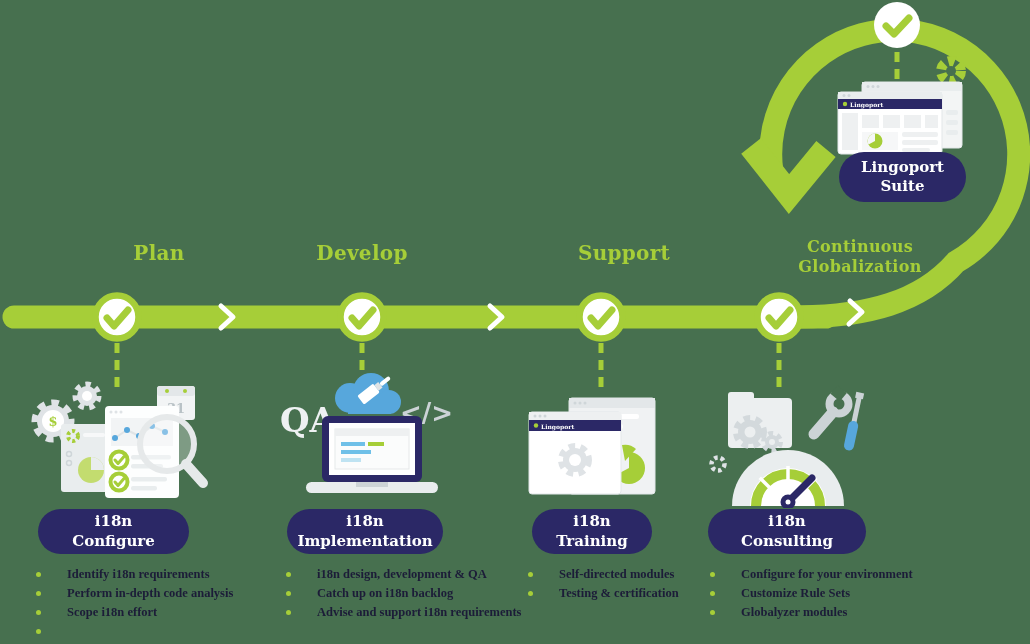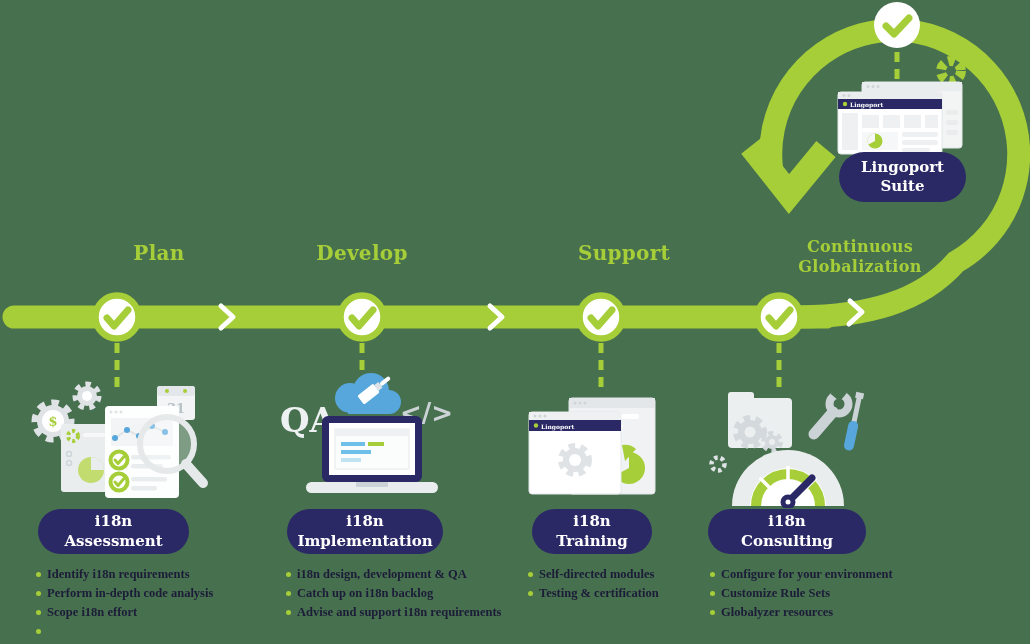--- a/index.html
+++ b/index.html
@@ -7,21 +7,21 @@
           font-family:"DejaVu Serif",serif;}
   .layer{position:absolute;left:0;top:0;}
   .stage-label{position:absolute;color:#a6ce38;font-weight:bold;font-size:20px;
                transform:translateX(-50%);white-space:nowrap;letter-spacing:.3px;}
   .stage-label.two-line{font-size:16px;text-align:center;line-height:1.25;}
   .pill{position:absolute;background:#2b2866;border-radius:999px;color:#ffffff;font-weight:bold;
         font-size:15px;line-height:1.28;display:flex;flex-direction:column;align-items:center;
         justify-content:center;text-align:center;}
   .bullets{position:absolute;font-family:"Liberation Serif",serif;font-weight:bold;
            font-size:12.5px;color:#1c1c38;}
-  .bullets .row{display:flex;align-items:center;height:19px;white-space:nowrap;}
+  .bullets .row{display:flex;align-items:center;height:19px;white-space:nowrap;gap:20px;}
   .dot{width:5px;height:5px;border-radius:50%;background:#a6ce38;margin-right:6px;flex:0 0 auto;}
   .illus{position:absolute;}
   svg text{font-weight:bold;}
 </style>
 </head>
 <body>
 
 <div class="canvas">
 
   <svg class="layer" width="1030" height="644" viewBox="0 0 1030 644">
@@ -263,21 +263,21 @@
   <div class="stage-label" style="left:117px;top:241px;margin-left:42px;">Plan</div>
   <div class="stage-label" style="left:362px;top:241px;">Develop</div>
   <div class="stage-label" style="left:624px;top:241px;">Support</div>
   <div class="stage-label two-line" style="left:860px;top:237px;">
     <div>Continuous</div>
     <div>Globalization</div>
   </div>
 
   <div class="pill" style="left:38px;top:509px;width:151px;height:45px;">
     <span>i18n</span>
-    <span>Assessment</span>
+    <span>Configure</span>
   </div>
   <div class="pill" style="left:287px;top:509px;width:156px;height:45px;">
     <span>i18n</span>
     <span>Implementation</span>
   </div>
   <div class="pill" style="left:532px;top:509px;width:120px;height:45px;">
     <span>i18n</span>
     <span>Training</span>
   </div>
   <div class="pill" style="left:708px;top:509px;width:158px;height:45px;">
@@ -334,17 +334,17 @@
     <div class="row">
         <span class="dot"></span>
         <span>Configure for your environment</span>
       </div>
     <div class="row">
         <span class="dot"></span>
         <span>Customize Rule Sets</span>
       </div>
     <div class="row">
         <span class="dot"></span>
-        <span>Globalyzer resources</span>
+        <span>Globalyzer modules</span>
       </div>
   </div>
 
 </div>
 
 </body></html>

